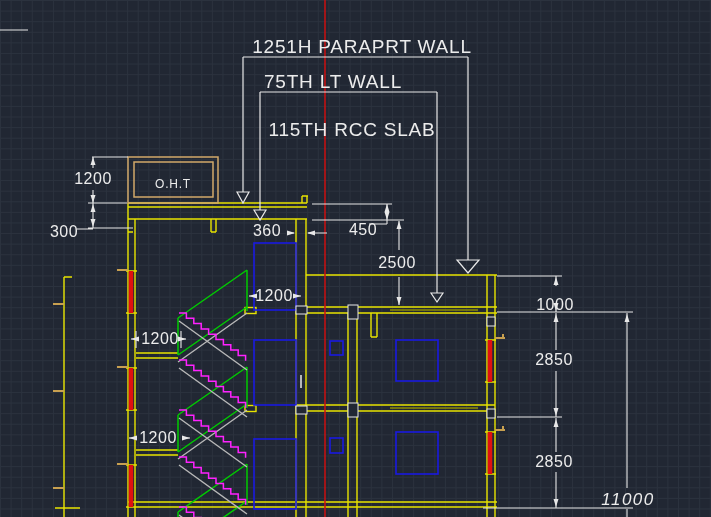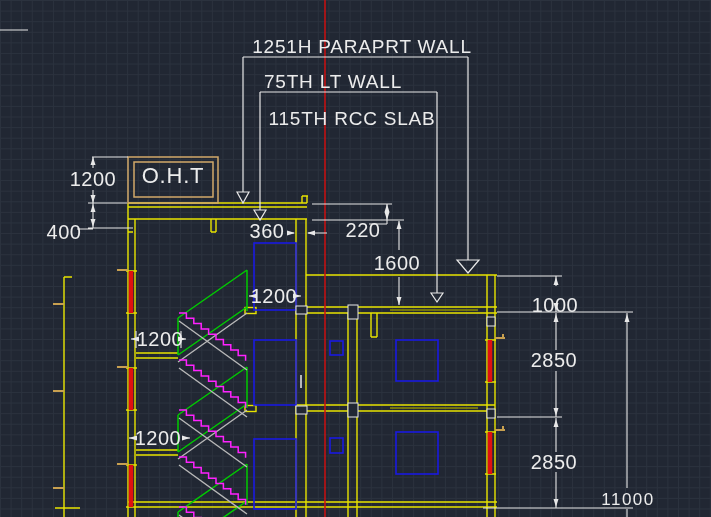--- a/index.html
+++ b/index.html
@@ -9,24 +9,24 @@
     background-image:
       linear-gradient(#2b323e 1px, transparent 1px),
       linear-gradient(90deg,#2b323e 1px, transparent 1px);
     background-size:10.6px 10.6px;
     padding-left:16px;
   }
   #linework{position:absolute;left:0;top:0;}
   .lbl{
     position:absolute;transform:translate(-50%,-50%);
     color:#ececec;font-family:"Liberation Sans",sans-serif;
-    font-size:20px;letter-spacing:.5px;white-space:nowrap;line-height:1;
+    font-size:16px;letter-spacing:.5px;white-space:nowrap;line-height:1;
   }
   .lbl.big{font-size:19px;letter-spacing:.8px;}
-  .lbl.wide{letter-spacing:1.5px;}
+  .lbl.wide{letter-spacing:1.5px;font-style:italic;}
 </style>
 </head>
 <body>
 
 <div id="canvas">
 
   <svg id="linework" width="711" height="517" viewBox="0 0 711 517">
 
     <g stroke="#e8e400" stroke-width="1.4" fill="none">
       <path d="M128 203 H307 M128 207 H307 M128 219 H307
@@ -166,28 +166,28 @@
 
       <polygon points="293,293.5 293,298.5 301,296"></polygon>
       <polygon points="178,336.5 178,341.5 186,339"></polygon>
       <polygon points="182,435.5 182,440.5 190,438"></polygon>
       <polygon points="287,230.5 287,235.5 295,233"></polygon>
     </g>
   </svg>
 
   <div class="lbl big" style="left:362px;top:46px">1251H PARAPRT WALL</div>
   <div class="lbl big" style="left:333px;top:81px">75TH LT WALL</div>
-  <div class="lbl big" style="left:352px;top:118px">115TH RCC SLAB</div>
-  <div class="lbl big" style="left:173px;top:176px;font-size:22px">O.H.T</div>
+  <div class="lbl big" style="left:352px;top:129px">115TH RCC SLAB</div>
+  <div class="lbl big" style="left:173px;top:184px;font-size:12px">O.H.T</div>
 
   <div class="lbl" style="left:93px;top:179px">1200</div>
-  <div class="lbl" style="left:64px;top:232px">400</div>
+  <div class="lbl" style="left:64px;top:232px">300</div>
   <div class="lbl" style="left:267px;top:231px">360</div>
-  <div class="lbl" style="left:363px;top:230px">220</div>
-  <div class="lbl" style="left:397px;top:263px">1600</div>
+  <div class="lbl" style="left:363px;top:230px">450</div>
+  <div class="lbl" style="left:397px;top:263px">2500</div>
   <div class="lbl" style="left:555px;top:305px">1000</div>
   <div class="lbl" style="left:554px;top:360px">2850</div>
   <div class="lbl" style="left:554px;top:462px">2850</div>
   <div class="lbl wide" style="left:628px;top:499px;font-size:17px">11000</div>
   <div class="lbl" style="left:274px;top:296px">1200</div>
   <div class="lbl" style="left:160px;top:339px">1200</div>
   <div class="lbl" style="left:158px;top:438px">1200</div>
 
 </div>
 

